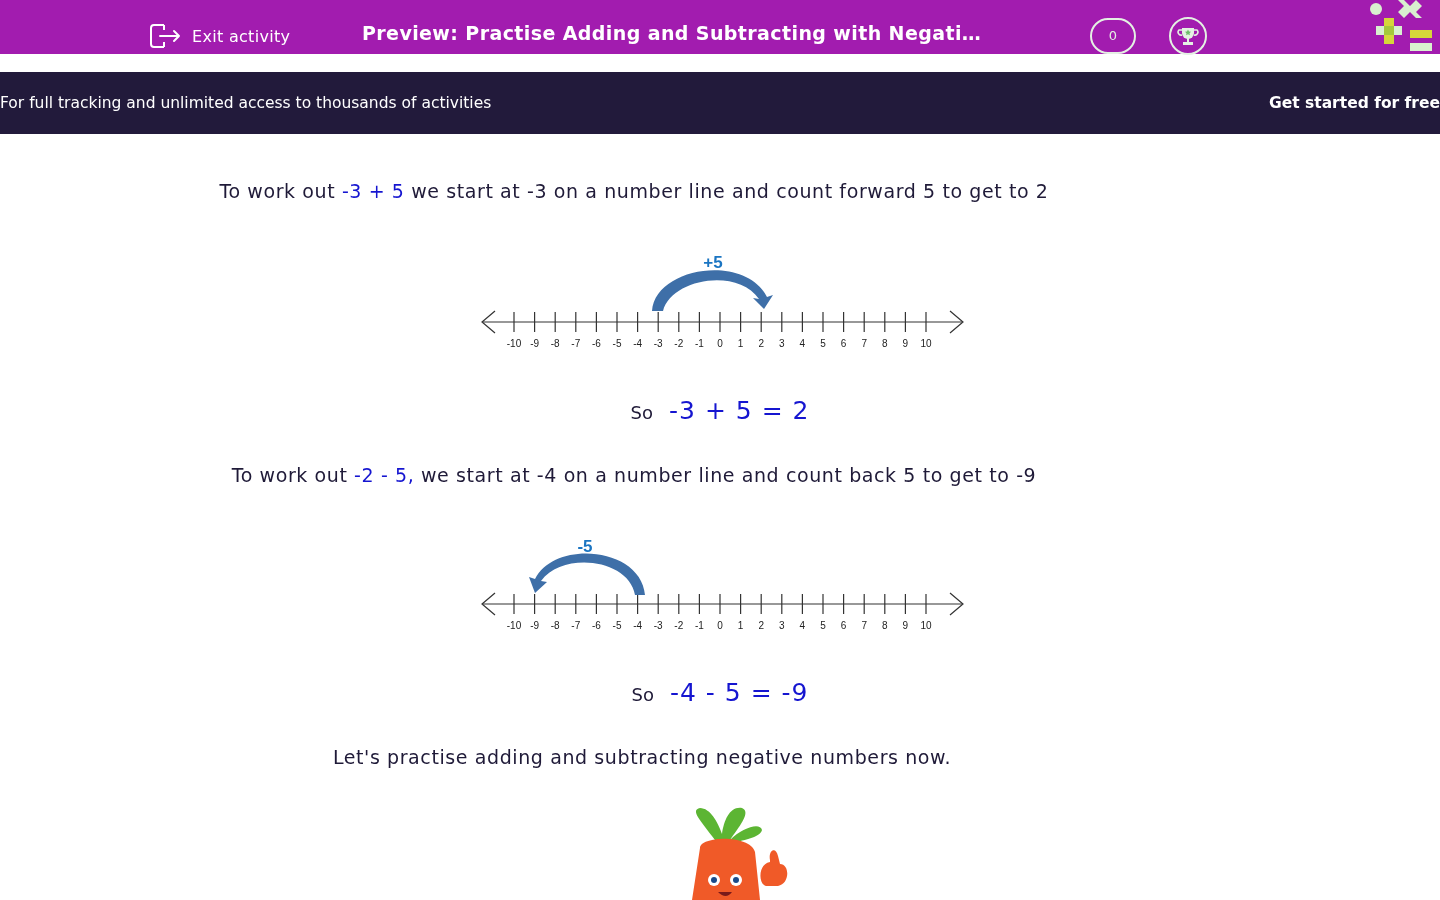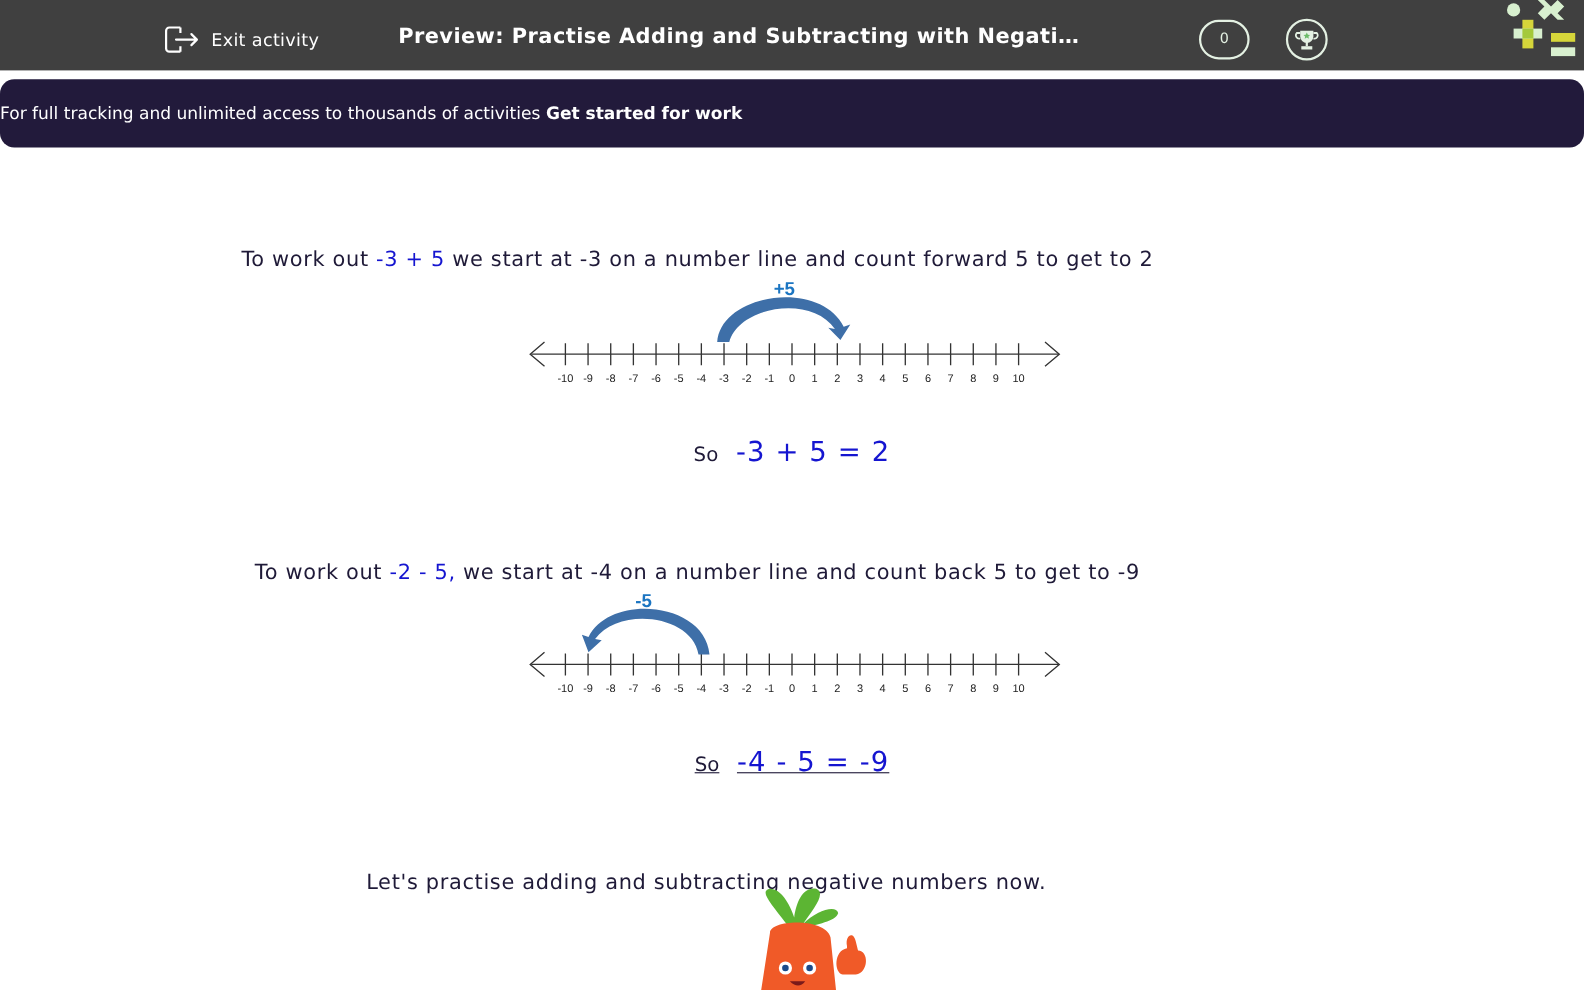--- a/index.html
+++ b/index.html
@@ -1,30 +1,30 @@
 <!DOCTYPE html>
 <html><head>
 <meta charset="utf-8">
 <style>
   * { box-sizing: border-box; margin: 0; padding: 0; }
   html, body { width: 1440px; height: 900px; overflow: hidden; background: #ffffff; }
   body { font-family: "DejaVu Sans", sans-serif; color: #1f1a38; position: relative; }
 
-  .topbar { position: absolute; left: 0; top: 0; width: 1440px; height: 64px; background: #404040; }
+  .topbar { position: absolute; left: 0; top: 0; width: 1440px; height: 54px; background: #a21caf; }
   .exit { position: absolute; left: 148px; top: 20px; height: 32px; display: flex; align-items: center; gap: 10px; color: #ffffff; font-size: 16px; cursor: pointer; letter-spacing: 0.3px; }
   .exit svg { width: 34px; height: 30px; }
   .title { position: absolute; left: 362px; top: 22px; width: 625px; white-space: nowrap; overflow: hidden; text-overflow: ellipsis; color: #ffffff; font-size: 19px; font-weight: 600; letter-spacing: 0.4px; }
   .score { position: absolute; left: 1090px; top: 18px; width: 46px; height: 36px; border: 2px solid #e4f1e3; border-radius: 18px; color: #e4f1e3; font-size: 13px; text-align: center; line-height: 32px; }
   .trophy { position: absolute; left: 1169px; top: 17px; width: 38px; height: 38px; border: 2px solid #e4f1e3; border-radius: 50%; display: flex; align-items: center; justify-content: center; }
   .logo { position: absolute; left: 1366px; top: 0; width: 70px; height: 56px; }
 
-  .banner { position: absolute; left: 0; top: 72px; width: 1440px; height: 62px; background: #221a3b; color: #ffffff; font-size: 15.5px; display: flex; align-items: center; justify-content: flex-start; gap: 5px; border-radius: 13px; }
+  .banner { position: absolute; left: 0; top: 72px; width: 1440px; height: 62px; background: #221a3b; color: #ffffff; font-size: 15.5px; display: flex; align-items: center; justify-content: space-between; gap: 5px; }
   .banner b { font-weight: 700; cursor: pointer; }
 
-  .para { position: absolute; left: 0; width: 1268px; text-align: center; font-size: 19px; letter-spacing: 0.6px; color: #1f1a38; margin-top: 45px; }
+  .para { position: absolute; left: 0; width: 1268px; text-align: center; font-size: 19px; letter-spacing: 0.6px; color: #1f1a38; }
   .blue { color: #1515d0; }
   .so { position: absolute; left: 0; width: 1440px; text-align: center; }
   .so .word { font-size: 18px; color: #1f1a38; margin-right: 16px; }
   .so .eq { font-size: 25px; color: #1515d0; letter-spacing: 1px; }
 
   .numline { position: absolute; left: 475px; width: 495px; height: 120px; }
   .mascot { position: absolute; left: 630px; top: 800px; width: 180px; height: 100px; }
 </style>
 </head>
 <body>
@@ -55,21 +55,21 @@
     <rect x="18" y="18" width="10" height="26" fill="#d6d63a"></rect>
     <rect x="10" y="26" width="26" height="9" fill="#d8f0cf"></rect>
     <rect x="18" y="26" width="10" height="9" fill="#a4c93b"></rect>
     <rect x="44" y="30" width="22" height="8" fill="#d6d63a"></rect>
     <rect x="44" y="43" width="22" height="8" fill="#d8f0cf"></rect>
   </svg>
 </div>
 
 <div class="banner">
   <span>For full tracking and unlimited access to thousands of activities</span>
-  <b>Get started for work</b>
+  <b>Get started for free</b>
 </div>
 
 <div class="para" style="top:180px;">
   <span>To work out </span><span class="blue">-3 + 5</span><span> we start at -3 on a number line and count forward 5 to get to 2</span>
 </div>
 
 <svg class="numline" style="top:245px;" viewBox="0 0 495 120">
   <g stroke="#333" stroke-width="1.2" fill="none">
     <line x1="8" y1="77" x2="487" y2="77"></line>
     <path d="M20 66 L7 77 L20 88"></path>
@@ -182,21 +182,21 @@
       <text x="368.6" y="102">6</text>
       <text x="389.20000000000005" y="102">7</text>
       <text x="409.8" y="102">8</text>
       <text x="430.40000000000003" y="102">9</text>
       <text x="451" y="102">10</text>
     </g>
   <path d="M170 68 C166 20, 80 12, 60 52 L54 50 L60 66 L72 55 L66 54 C88 24, 154 32, 160 68 Z" fill="#3e6fa8"></path>
   <text x="110" y="25" font-family="Liberation Sans, sans-serif" font-weight="bold" font-size="17" fill="#1b75c2" text-anchor="middle">-5</text>
 </svg>
 
-<div class="so" style="top:678px;text-decoration:underline;">
+<div class="so" style="top:678px;">
   <span class="word">So</span><span class="eq">-4 - 5 = -9</span>
 </div>
 
 <div class="para" style="top:746px;padding-left:16px;">Let's practise adding and subtracting negative numbers now.</div>
 
 <svg class="mascot" viewBox="0 0 180 100">
   <path d="M85 40 C70 20, 60 10, 70 8 C80 8, 88 22, 92 34 C94 20, 100 6, 112 8 C122 12, 108 28, 100 40 C112 28, 130 22, 132 30 C130 38, 112 40, 100 44 Z" fill="#5cb533"></path>
   <path d="M70 48 C70 36, 120 34, 125 52 L130 100 L62 100 Z" fill="#f05a28"></path>
   <circle cx="84" cy="80" r="6" fill="#ffffff"></circle>
     <circle cx="84" cy="80" r="3" fill="#1a4a8a"></circle>

